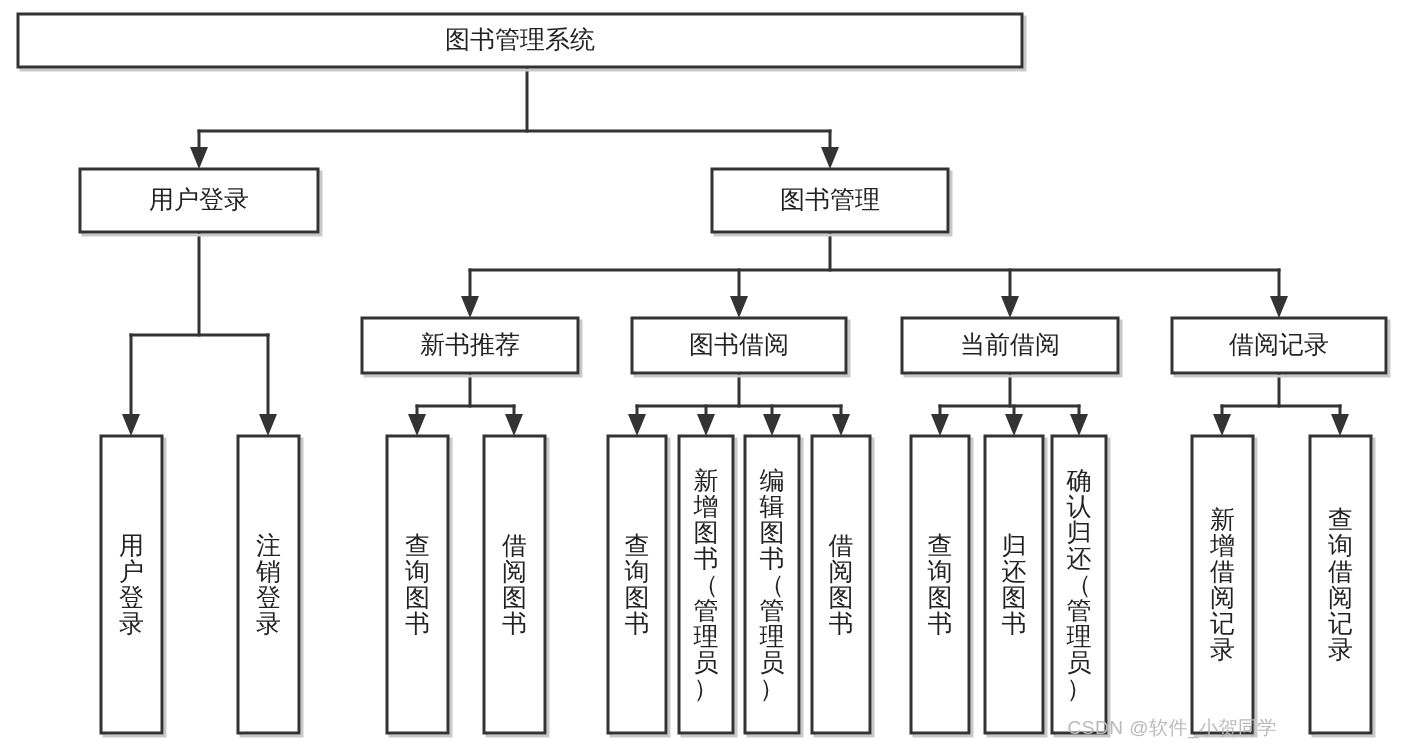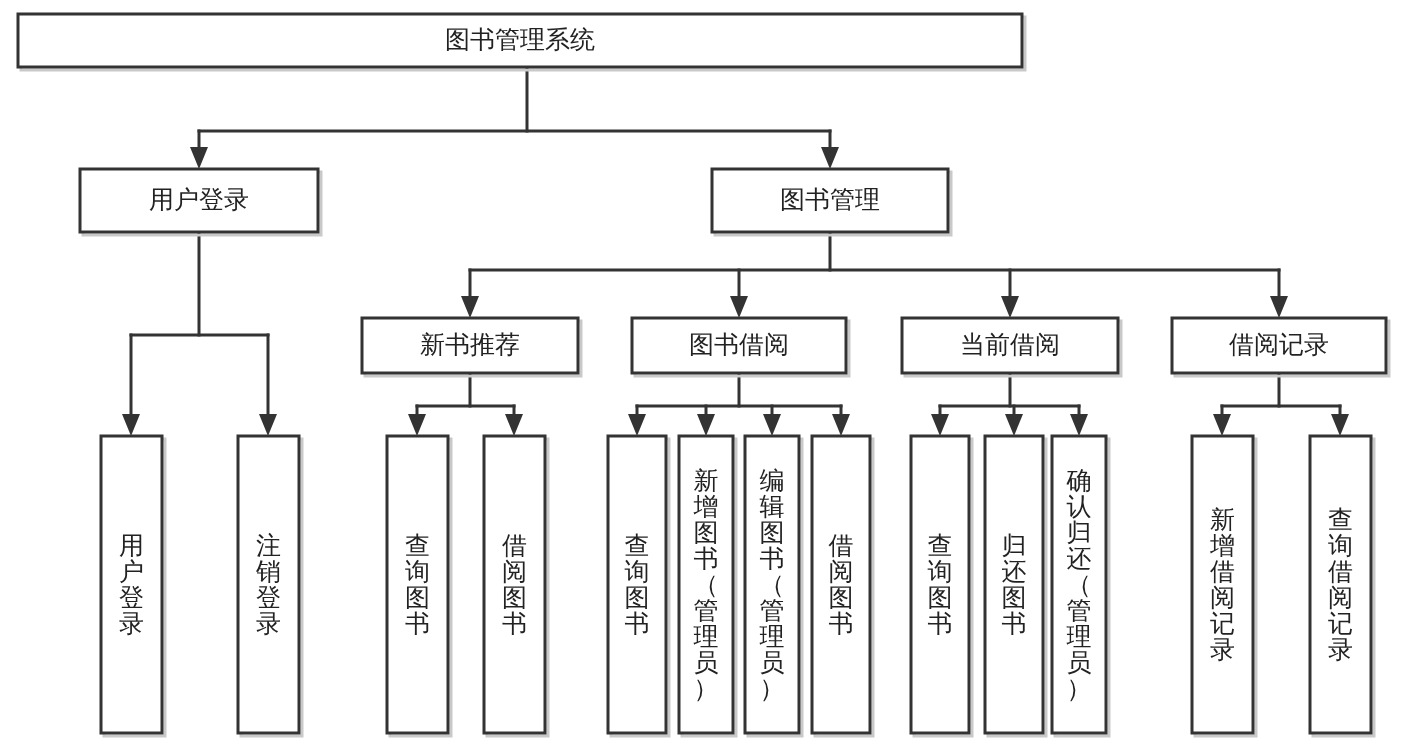--- a/index.html
+++ b/index.html
@@ -226,13 +226,14 @@
           <rect class="node-rect" x="1192" y="436" width="61" height="297"></rect>
           <text class="node-label-vert" x="1222.5" y="527.5"><tspan x="1222.5" dy="0">新</tspan><tspan x="1222.5" dy="26">增</tspan><tspan x="1222.5" dy="26">借</tspan><tspan x="1222.5" dy="26">阅</tspan><tspan x="1222.5" dy="26">记</tspan><tspan x="1222.5" dy="26">录</tspan></text>
         </g>
         <g>
           <rect class="node-shadow" x="1313" y="439" width="61" height="297"></rect>
           <rect class="node-rect" x="1310" y="436" width="61" height="297"></rect>
           <text class="node-label-vert" x="1340.5" y="527.5"><tspan x="1340.5" dy="0">查</tspan><tspan x="1340.5" dy="26">询</tspan><tspan x="1340.5" dy="26">借</tspan><tspan x="1340.5" dy="26">阅</tspan><tspan x="1340.5" dy="26">记</tspan><tspan x="1340.5" dy="26">录</tspan></text>
         </g>
       </g>
   </svg>
+  <div class="watermark">CSDN @软件_小贺同学</div>
 </div>
 
 </body></html>

